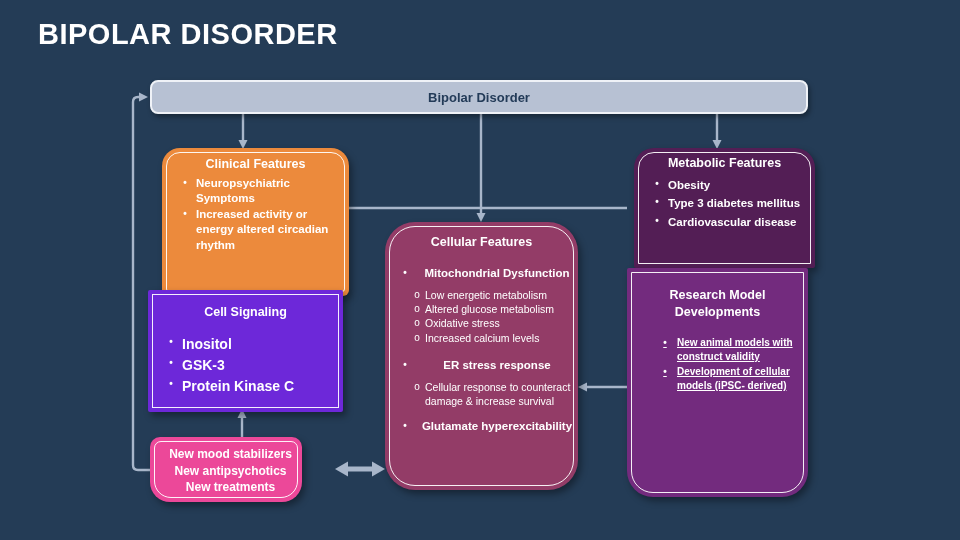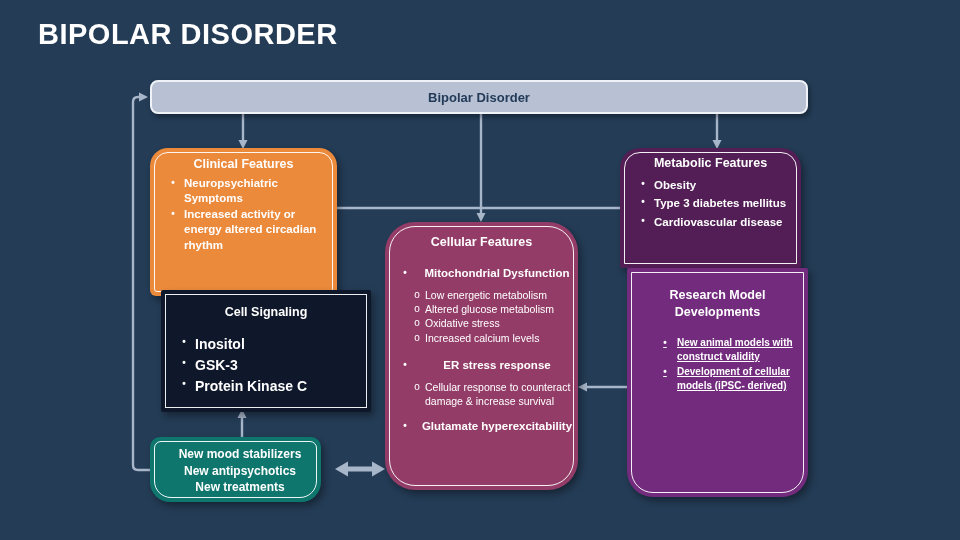--- a/index.html
+++ b/index.html
@@ -37,54 +37,54 @@
   .box-title{position:relative;text-align:center;font-weight:bold;font-size:12.5px;}
 
   .brow{display:flex;align-items:flex-start;}
   .bm{flex:0 0 auto;text-align:center;font-size:10px;line-height:inherit;}
   .bm::before{content:"\2022";}
   .bmo{flex:0 0 auto;text-align:center;font-size:10px;line-height:inherit;}
   .bmo::before{content:"o";}
   .bt{flex:1 1 auto;}
 
   
-  .clinical{left:150px;top:148px;width:187px;height:148px;background:#EC8A3C;border-radius:18px 18px 6px 6px;}
+  .clinical{left:162px;top:148px;width:187px;height:148px;background:#EC8A3C;border-radius:18px 18px 6px 6px;}
   .clinical .inner{border-radius:14px 14px 3px 3px;}
   .clinical .box-title{margin-top:9px;}
   .clinical .bullets{position:relative;margin:5px 8px 0 12px;font-size:11.5px;font-weight:600;line-height:1.34;}
   .clinical .bm{width:22px;}
 
   
-  .cell-signaling{left:161px;top:290px;width:210px;height:122px;background:#0f172a;border-radius:2px;}
+  .cell-signaling{left:148px;top:290px;width:195px;height:122px;background:#6d28d9;border-radius:2px;}
   .cell-signaling .inner{border-radius:0;}
   .cell-signaling .box-title{margin-top:15px;}
   .cell-signaling .bullets{position:relative;margin:15px 8px 0 12px;font-size:14px;font-weight:600;line-height:1.5;}
   .cell-signaling .bm{width:22px;}
 
   
-  .treatments{left:150px;top:437px;width:171px;height:65px;background:#0f766e;border-radius:10px 10px 20px 20px;padding-left:9px;}
+  .treatments{left:150px;top:437px;width:152px;height:65px;background:#ec4899;border-radius:10px 10px 20px 20px;padding-left:9px;}
   .treatments .inner{border-radius:7px 7px 17px 17px;}
   .treatments .tlines{position:relative;margin-top:9px;text-align:center;font-size:12px;font-weight:bold;line-height:16.5px;}
 
   
   .cellular{left:385px;top:222px;width:193px;height:268px;background:#933C67;border-radius:30px;}
   .cellular .inner{border-radius:26px;}
   .cellular .box-title{margin-top:13px;}
   .cellular .crow{position:relative;display:flex;align-items:flex-start;padding-left:9px;font-size:11.5px;font-weight:bold;line-height:1.3;text-align:center;}
   .cellular .crow .bm{width:22px;}
   .cellular .crow .bt{white-space:nowrap;overflow:visible;}
   .cellular .csubs{position:relative;margin:7px 6px 0 24px;font-size:10.5px;font-weight:normal;line-height:1.36;}
   .cellular .csubs .bmo{width:16px;}
   .cellular .s0{margin-top:17px;}
   .cellular .s1{margin-top:13px;}
   .cellular .s2{margin-top:3px;}
   .cellular .s3{margin-top:11px;}
 
   
-  .metabolic{left:620px;top:148px;width:181px;height:120px;background:#531E55;border-radius:20px 20px 2px 2px;}
+  .metabolic{left:634px;top:148px;width:181px;height:120px;background:#531E55;border-radius:20px 20px 2px 2px;}
   .metabolic .inner{border-radius:16px 16px 0 0;}
   .metabolic .box-title{margin-top:8px;}
   .metabolic .bullets{position:relative;margin:6px 6px 0 12px;font-size:11.5px;font-weight:600;line-height:1.6;}
   .metabolic .bm{width:22px;}
 
   
   .research{left:627px;top:268px;width:181px;height:229px;background:#732B7E;border-radius:2px 2px 26px 26px;}
   .research .inner{border-radius:0 0 22px 22px;}
   .research .box-title{margin-top:19px;line-height:1.35;padding:0 30px;}
   .research .bullets{position:relative;margin:15px 12px 0 26px;font-size:10px;font-weight:600;line-height:1.38;text-decoration:underline;}

